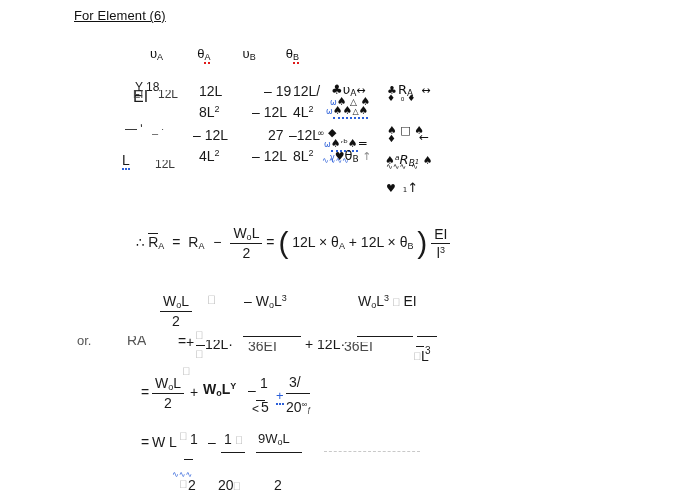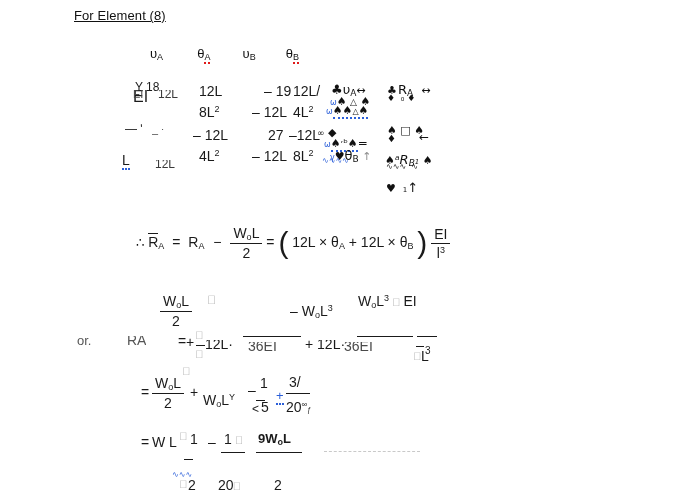--- a/index.html
+++ b/index.html
@@ -27,21 +27,21 @@
   .frac .bot{display:block;padding:0 3px;}
   .bigparen{font-size:30px;font-weight:300;line-height:0;vertical-align:-6px;}
   .ovbar{border-top:1.5px solid #1a1a1a;display:inline-block;line-height:1;padding-top:1px;}
   .dashline{border-top:1.5px dashed #c9c9c9;width:96px;height:0;}
   .tiny{font-size:7px;}
   .strike-min{display:inline-block;width:9px;border-top:1.6px solid #1a1a1a;vertical-align:3px;}
 </style>
 </head>
 <body>
 
-<div class="abs hdr" style="left:74px;top:8px;">For Element (8)</div>
+<div class="abs hdr" style="left:74px;top:8px;">For Element (6)</div>
 
 <div class="abs" style="left:150px;top:44px;">
   <span class="sym">
     <span>υ</span><span class="sub">A</span>
   </span>
   <span style="display:inline-block;width:26px;"></span>
   <span class="sym">
     <span>θ</span><span class="sub red-sq">A</span>
   </span>
   <span style="display:inline-block;width:24px;"></span>
@@ -169,21 +169,21 @@
   </span>
 </div>
 <div class="abs" style="left:208px;top:293px;font-size:12px;color:#9a9a9a;">⎕</div>
 
 <div class="abs" style="left:186px;top:334px;font-size:14px;">+</div>
 <div class="abs" style="left:196px;top:329px;font-size:11px;color:#9a9a9a;">⎕</div>
 <div class="abs" style="left:196px;top:338px;font-size:12px;"><span class="strike-min"></span></div>
 <div class="abs" style="left:196px;top:348px;font-size:11px;color:#9a9a9a;">⎕</div>
 <div class="abs clip-half" style="left:205px;top:340px;font-size:14px;"><span>12L</span><span>·</span></div>
 
-<div class="abs" style="left:244px;top:303px;font-size:14px;margin-left:46px;">
+<div class="abs" style="left:244px;top:293px;font-size:14px;">
   <span>– W</span><span class="sub">o</span><span>L</span><span class="sup">3</span>
 </div>
 <div class="abs" style="left:243px;top:336px;width:58px;height:0;border-top:1.6px solid #1a1a1a;"></div>
 <div class="abs clip-half" style="left:248px;top:342px;font-size:14px;color:#4a4a4a;">36EI</div>
 
 <div class="abs clip-half" style="left:305px;top:340px;font-size:14px;"><span>+</span> <span>12L</span><span>·</span></div>
 <div class="abs clip-half" style="left:344px;top:342px;font-size:14px;color:#4a4a4a;">36EI</div>
 
 <div class="abs" style="left:358px;top:293px;font-size:14px;">
   <span>W</span><span class="sub">o</span><span>L</span><span class="sup">3</span>
@@ -201,21 +201,21 @@
 
 <div class="abs" style="left:141px;top:384px;font-size:14px;">=</div>
 <div class="abs" style="left:152px;top:375px;font-size:14px;">
   <span class="frac">
     <span class="top"><span>W</span><span class="sub">o</span><span>L</span></span>
     <span class="bar"></span>
     <span class="bot">2</span>
   </span>
 </div>
 <div class="abs" style="left:190px;top:384px;font-size:14px;">+</div>
-<div class="abs" style="left:203px;top:392px;font-size:14px;">
+<div class="abs" style="left:203px;top:381px;font-size:14px;font-weight:bold;">
   <span>W</span><span class="sub">o</span><span>L</span><span class="sup">Υ</span>
 </div>
 <div class="abs" style="left:248px;top:382px;font-size:14px;">–</div>
 <div class="abs" style="left:260px;top:375px;font-size:14px;">1</div>
 <div class="abs" style="left:256px;top:393px;font-size:12px;"><span class="strike-min"></span></div>
 <div class="abs" style="left:252px;top:402px;font-size:12px;">&lt;</div>
 <div class="abs" style="left:261px;top:399px;font-size:14px;">5</div>
 <div class="abs" style="left:276px;top:388px;font-size:13px;color:#2b5fd9;"><span class="blue-sq">+</span></div>
 <div class="abs" style="left:289px;top:374px;font-size:14px;">
   <span>3</span><span>/</span>
@@ -236,19 +236,19 @@
 
 <div class="abs" style="left:208px;top:434px;font-size:14px;">–</div>
 <div class="abs" style="left:224px;top:431px;font-size:14px;">
   <span>1</span> <span style="font-size:11px;color:#9a9a9a;">⎕</span>
 </div>
 <div class="abs" style="left:221px;top:452px;width:24px;height:0;border-top:1.6px solid #1a1a1a;"></div>
 <div class="abs" style="left:218px;top:477px;font-size:14px;">
   <span>20</span><span style="font-size:11px;color:#9a9a9a;">⎕</span>
 </div>
 
-<div class="abs" style="left:258px;top:431px;font-size:13px;font-weight:bold;">
+<div class="abs" style="left:258px;top:431px;font-size:13px;">
   <span>9W</span><span class="sub">o</span><span>L</span>
 </div>
 <div class="abs" style="left:256px;top:452px;width:46px;height:0;border-top:1.6px solid #1a1a1a;"></div>
 <div class="abs" style="left:274px;top:477px;font-size:14px;">2</div>
 
 <div class="abs dashline" style="left:324px;top:451px;"></div>
 
 </body></html>

